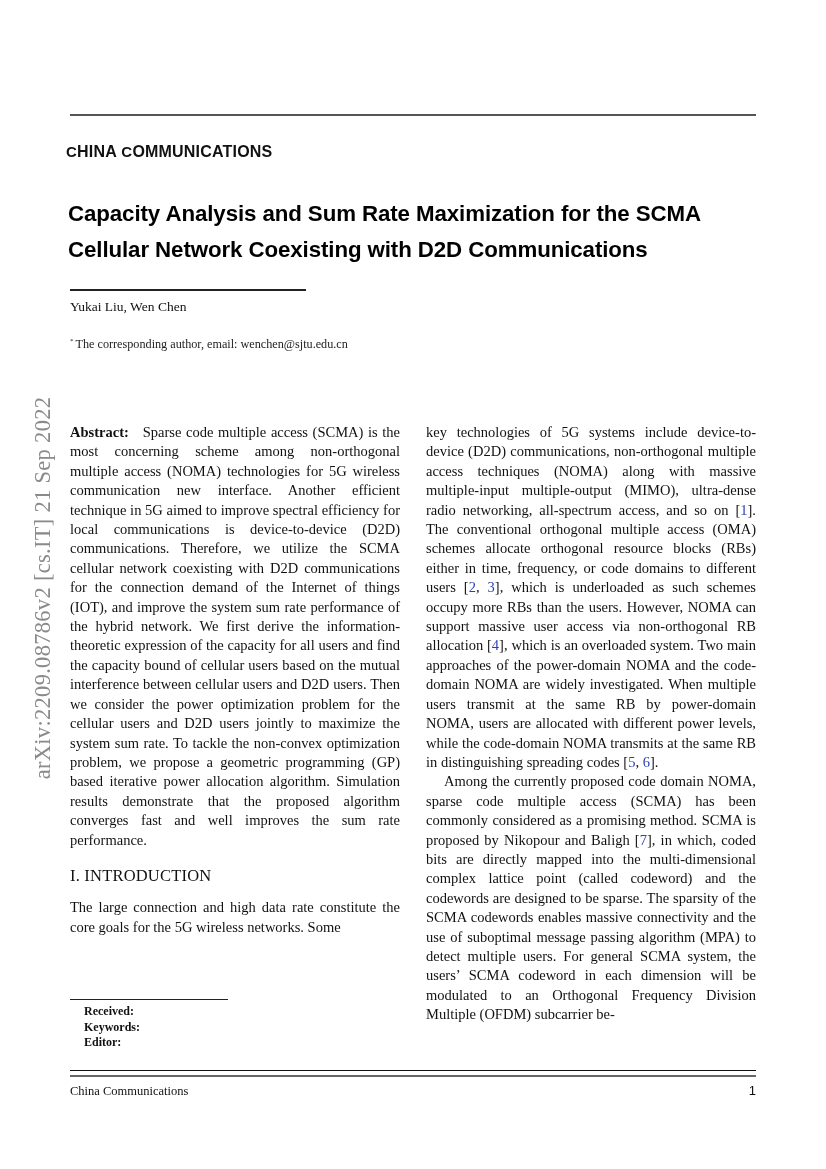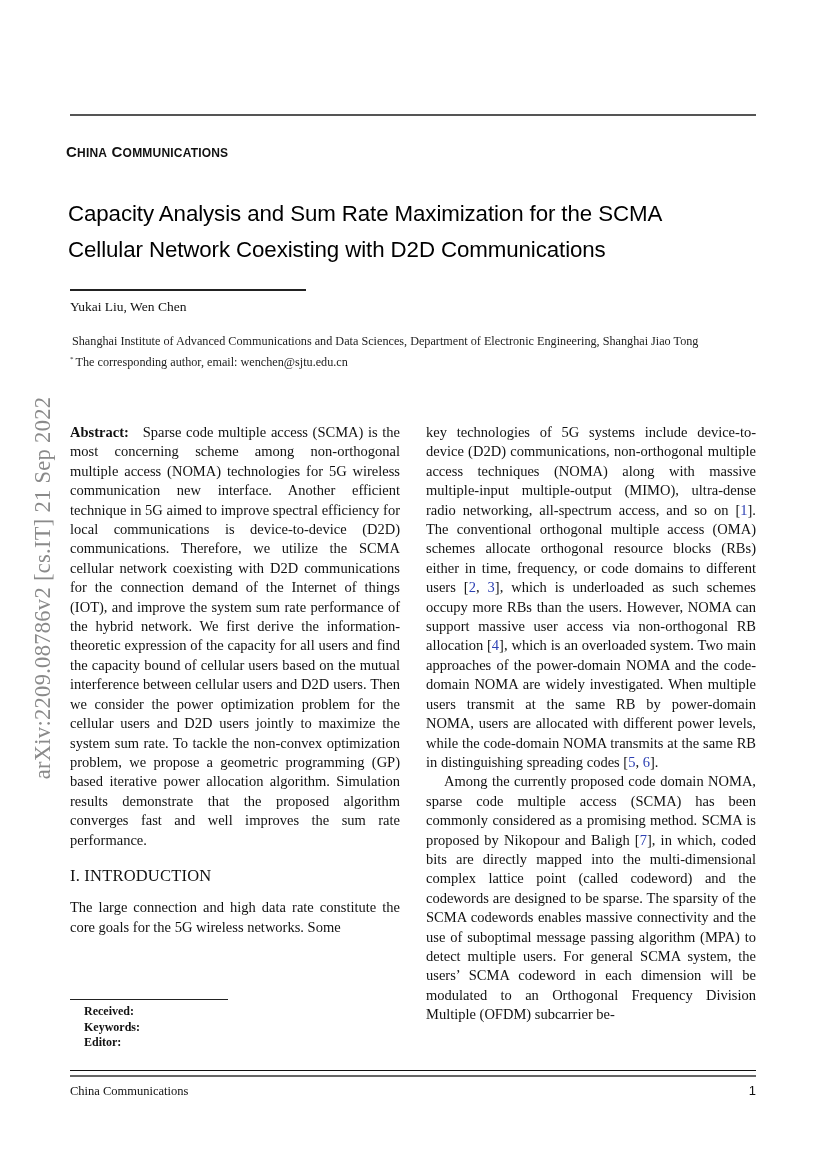--- a/index.html
+++ b/index.html
@@ -6,24 +6,24 @@
   body {
     width: 826px; height: 1169px; position: relative; overflow: hidden;
     font-family: "Liberation Serif", serif; color: #111;
   }
   .rule-top { position: absolute; left: 70px; top: 114px; width: 686px; height: 0; border-top: 2px solid #555; }
   .journal-head {
     position: absolute; left: 66px; top: 143px;
     font-family: "Liberation Sans", sans-serif; font-weight: bold; font-size: 15px;
     letter-spacing: 0.2px; color: #111;
   }
-  .journal-head .sc { font-size: 12px; }
+  .journal-head .sc { font-size: 16px; }
   .title {
     position: absolute; left: 68px; top: 196px; width: 700px;
-    font-family: "Liberation Sans", sans-serif; font-weight: normal; font-size: 22.3px;
+    font-family: "Liberation Sans", sans-serif; font-weight: bold; font-size: 22.3px;
     line-height: 36px; color: #000; letter-spacing: -0.1px;
   }
   .rule-author { position: absolute; left: 70px; top: 289px; width: 236px; border-top: 2px solid #222; }
   .authors {
     position: absolute; left: 70px; top: 299px;
     font-weight: normal; font-size: 13.5px;
   }
   .affil {
     position: absolute; left: 70px; top: 332px; width: 690px;
     font-size: 12.2px; line-height: 18px; color: #222;
@@ -70,21 +70,20 @@
 
 <div class="title">
   <div>Capacity Analysis and Sum Rate Maximization for the SCMA</div>
   <div>Cellular Network Coexisting with D2D Communications</div>
 </div>
 
 <div class="rule-author"></div>
 <div class="authors">Yukai Liu, Wen Chen</div>
 
 <div class="affil">
-  <p class="first">Shanghai Institute of Advanced Communications and Data Sciences, Department of Electronic Engineering, Shanghai Jiao Tong</p>
   <p><sup>*</sup><span>The corresponding author, email: wenchen@sjtu.edu.cn</span></p>
 </div>
 
 <div class="arxiv">arXiv:2209.08786v2  [cs.IT]  21 Sep 2022</div>
 
 <div class="col col-left">
   <p><b class="lbl">Abstract:</b>&nbsp;&nbsp;&nbsp;<span>Sparse code multiple access (SCMA) is the most concerning scheme among non-orthogonal multiple access (NOMA) technologies for 5G wireless communication new interface. Another efficient technique in 5G aimed to improve spectral efficiency for local communications is device-to-device (D2D) communications. Therefore, we utilize the SCMA cellular network coexisting with D2D communications for the connection demand of the Internet of things (IOT), and improve the system sum rate performance of the hybrid network. We first derive the information-theoretic expression of the capacity for all users and find the capacity bound of cellular users based on the mutual interference between cellular users and D2D users. Then we consider the power optimization problem for the cellular users and D2D users jointly to maximize the system sum rate. To tackle the non-convex optimization problem, we propose a geometric programming (GP) based iterative power allocation algorithm. Simulation results demonstrate that the proposed algorithm converges fast and well improves the sum rate performance.</span></p>
   <div class="section-h">I.  INTRODUCTION</div>
   <p>The large connection and high data rate constitute the core goals for the 5G wireless networks. Some</p>
 </div>

